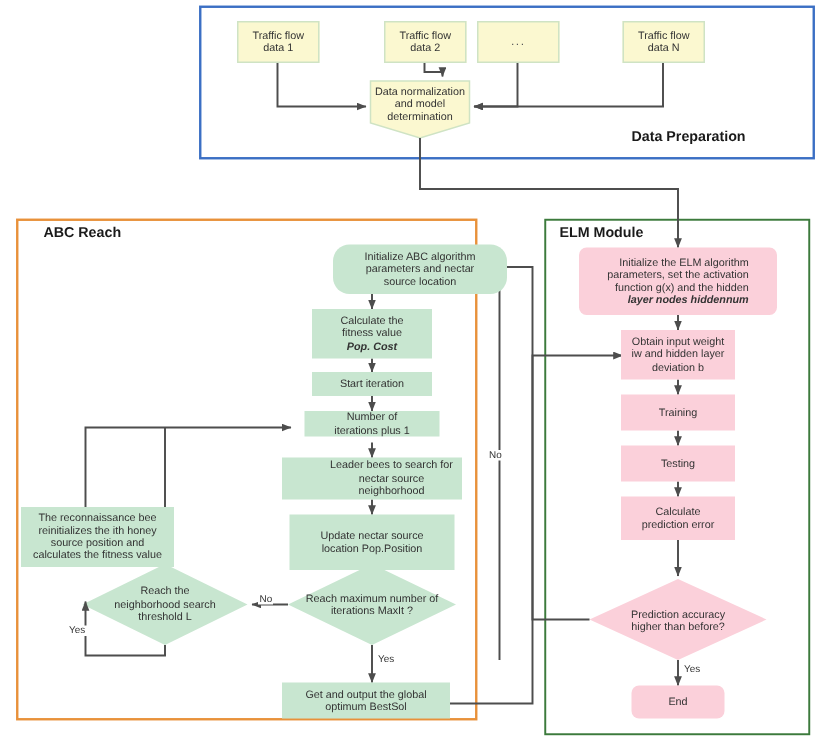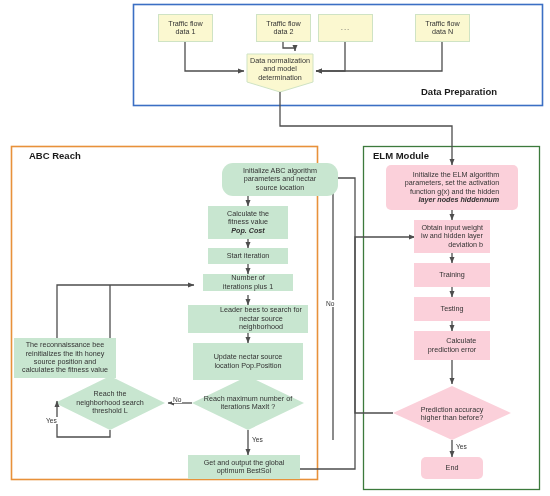--- a/index.html
+++ b/index.html
@@ -8,21 +8,21 @@
   #canvas{position:absolute;left:0;top:0;width:550px;height:496px;}
   .mod-label{position:absolute;font-size:9.5px;font-weight:bold;color:#1a1a1a;
              background:#ffffff;padding:0 3px;white-space:nowrap;}
 
   .node{position:absolute;box-sizing:border-box;display:flex;align-items:center;
         justify-content:center;text-align:center;line-height:1.18;
         font-size:7.2px;color:#333;padding:1px 2px;}
 
   .n-yellow{background:#fbf8d0;border:1px solid #cfe3c4;}
   .n-green {background:#c8e6d0;border:none;}
-  .n-pink  {background:#fbd0da;border:none;text-align:right;}
+  .n-pink  {background:#fbd0da;border:none;}
 
   .round-green{background:#c8e6d0;border-radius:11px;margin-left:32px;}
   .round-pink {background:#fbd0da;border-radius:5px;text-align:right;}
 
   .hexnode{background:transparent;border:none;}
   .diamond-label{position:absolute;display:flex;align-items:center;
                  justify-content:center;text-align:center;font-size:7.2px;
                  color:#333;line-height:1.18;pointer-events:none;}
 
   .edge-label{position:absolute;font-size:6.6px;color:#333;background:#fff;

